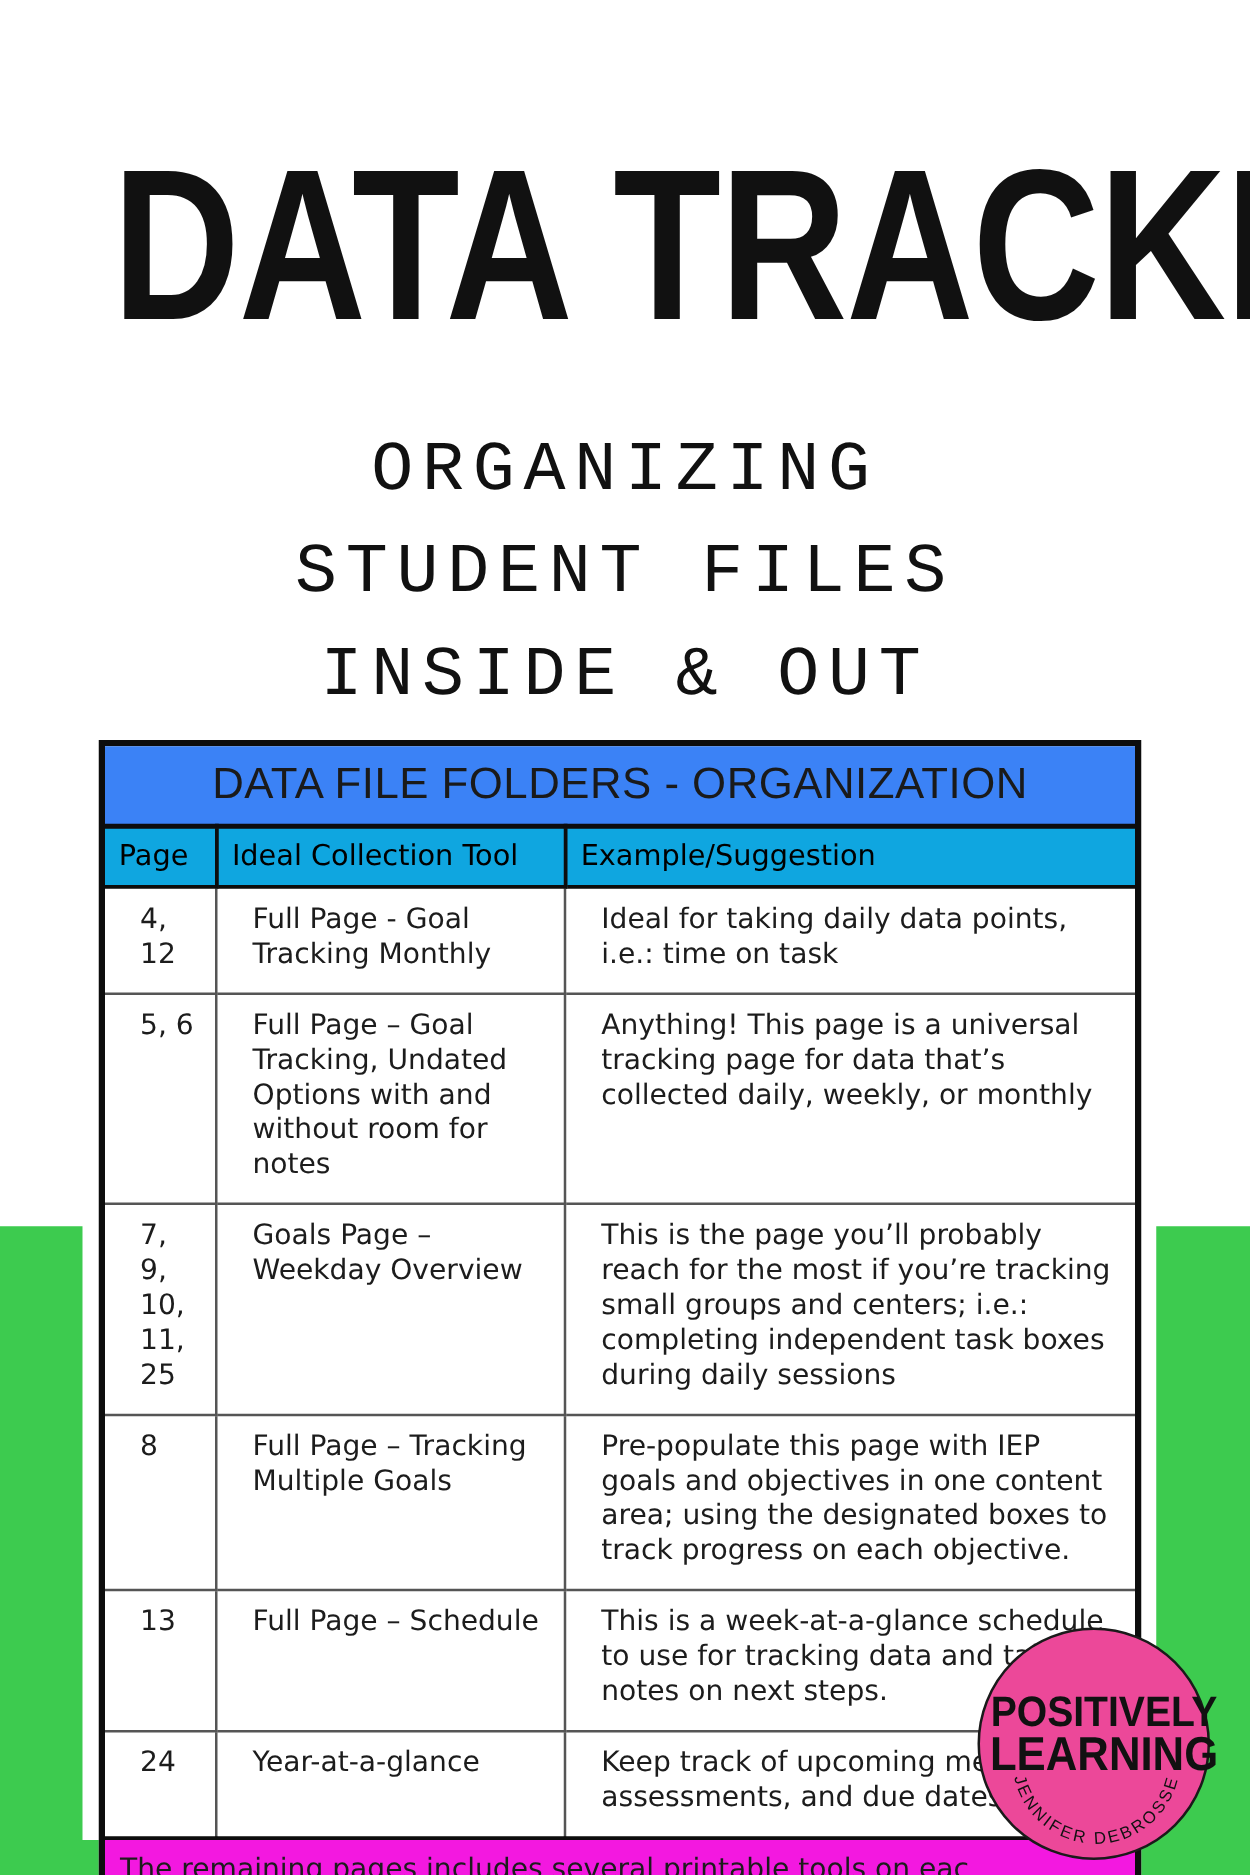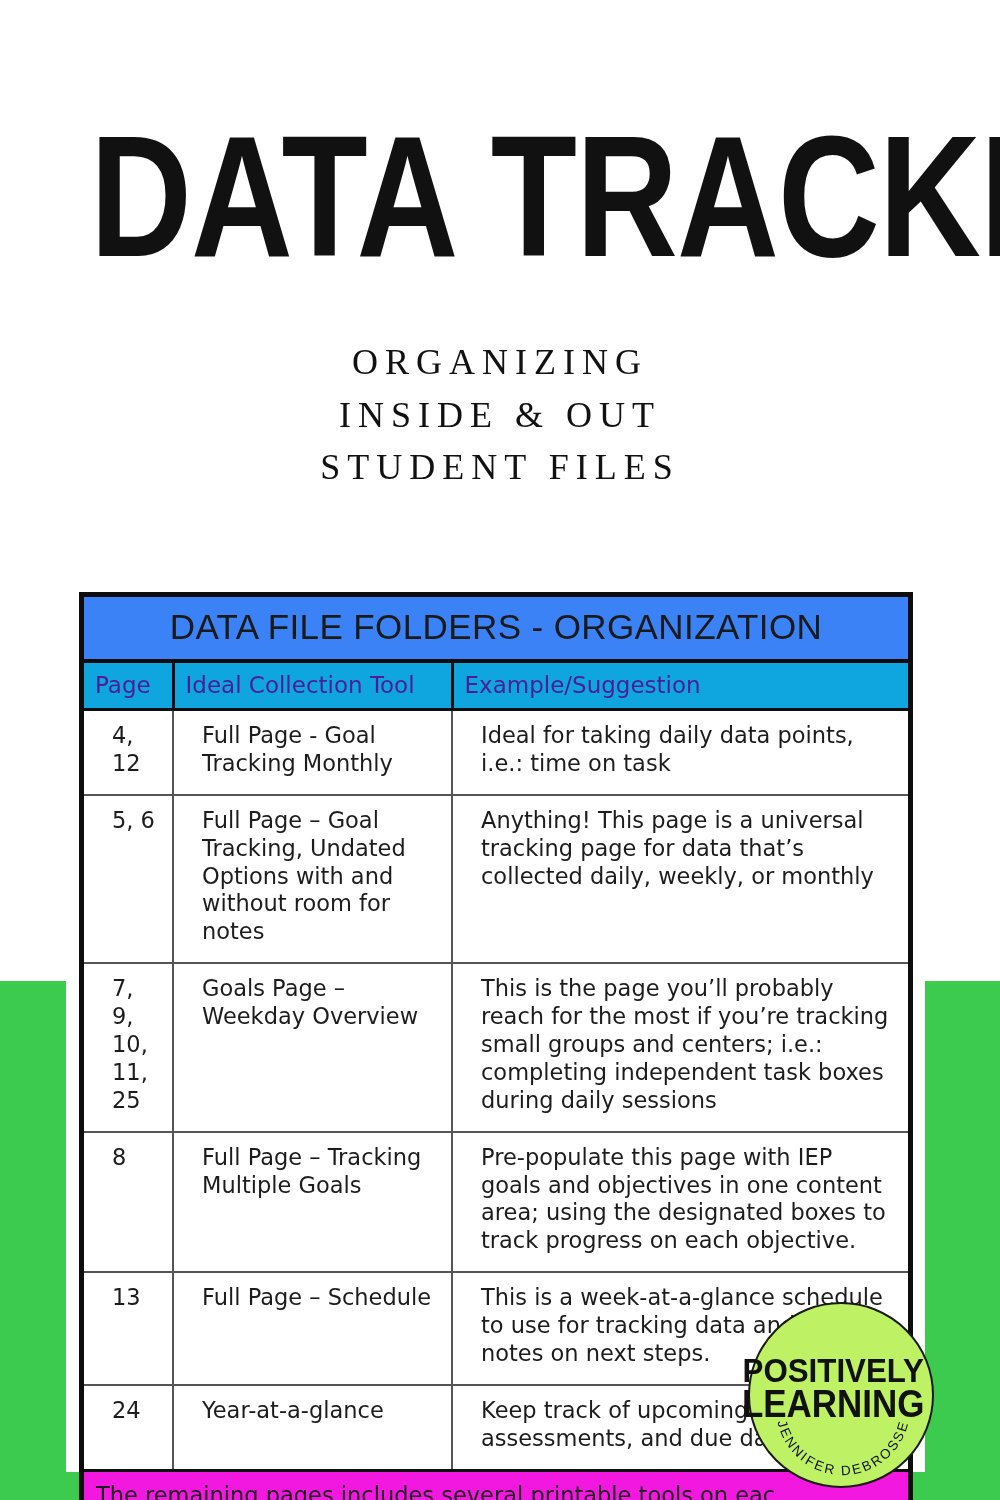--- a/index.html
+++ b/index.html
@@ -56,23 +56,23 @@
     letter-spacing: -1px;
     color: #111111;
     margin-top: 110px;
     transform: scaleX(0.82);
     transform-origin: center top;
     white-space: nowrap;
   }
 
   .subtitle {
     margin-top: 54px;
-    font-family: Liberation Serif, serif;
-    font-weight: 400;
-    font-size: 36px;
+    font-family: Liberation Mono, monospace;
+    font-weight: 400;
+    font-size: 56px;
     line-height: 1.46;
     letter-spacing: 7px;
     color: #111111;
   }
   .subtitle div { white-space: nowrap; }
 
   
   .table-outer {
     position: absolute;
     left: 79px;
@@ -102,21 +102,21 @@
     letter-spacing: 0.4px;
     padding: 10px 6px 12px 6px;
     border-bottom: 4px solid #0d0d0d;
     font-weight: 400;
     font-family: "Liberation Sans Narrow", "Liberation Sans", sans-serif;
     white-space: nowrap;
   }
 
   .col-head {
     background: #0fa6e0;
-    color: #4c1d95;
+    color: #000000;
     font-size: 23px;
     font-weight: 400;
     text-align: left;
     padding: 9px 11px 10px 11px;
     border-right: 3px solid #0d0d0d;
     border-bottom: 3px solid #0d0d0d;
     white-space: nowrap;
   }
   .col-head:last-child { border-right: none; }
 
@@ -144,31 +144,31 @@
     padding: 9px 12px 13px 12px;
     border-top: 3px solid #0d0d0d;
     overflow: hidden;
     white-space: nowrap;
   }
   .footer-row .footer-line { display: block; }
 
   
   .logo {
     position: absolute;
-    left: 748px;
+    left: 782px;
     top: 1302px;
     width: 186px;
     height: 186px;
     border-radius: 50%;
-    background: #bef264;
+    background: #ec4899;
     border: 2.5px solid #1a1a1a;
     z-index: 9;
     display: flex;
     flex-direction: column;
-    align-items: flex-end;
+    align-items: flex-start;
     justify-content: center;
   }
   .logo-main {
     font-family: "Liberation Sans Narrow", "Liberation Sans", sans-serif;
     font-weight: 700;
     color: #111111;
     line-height: 0.95;
     text-align: center;
     transform: scaleX(0.92);
     margin-top: -14px;
@@ -187,22 +187,22 @@
 </head>
 <body>
 
 <div class="green-band"></div>
 <div class="white-card"></div>
 
 <div class="headline-wrap">
   <div class="main-title">DATA TRACKING</div>
   <div class="subtitle">
     <div>ORGANIZING</div>
+    <div>STUDENT FILES</div>
     <div>INSIDE &amp; OUT</div>
-    <div>STUDENT FILES</div>
   </div>
 </div>
 
 <div class="table-outer">
   <table class="data-table">
     <colgroup>
       <col class="c-page">
       <col class="c-tool">
       <col class="c-ex">
     </colgroup>

